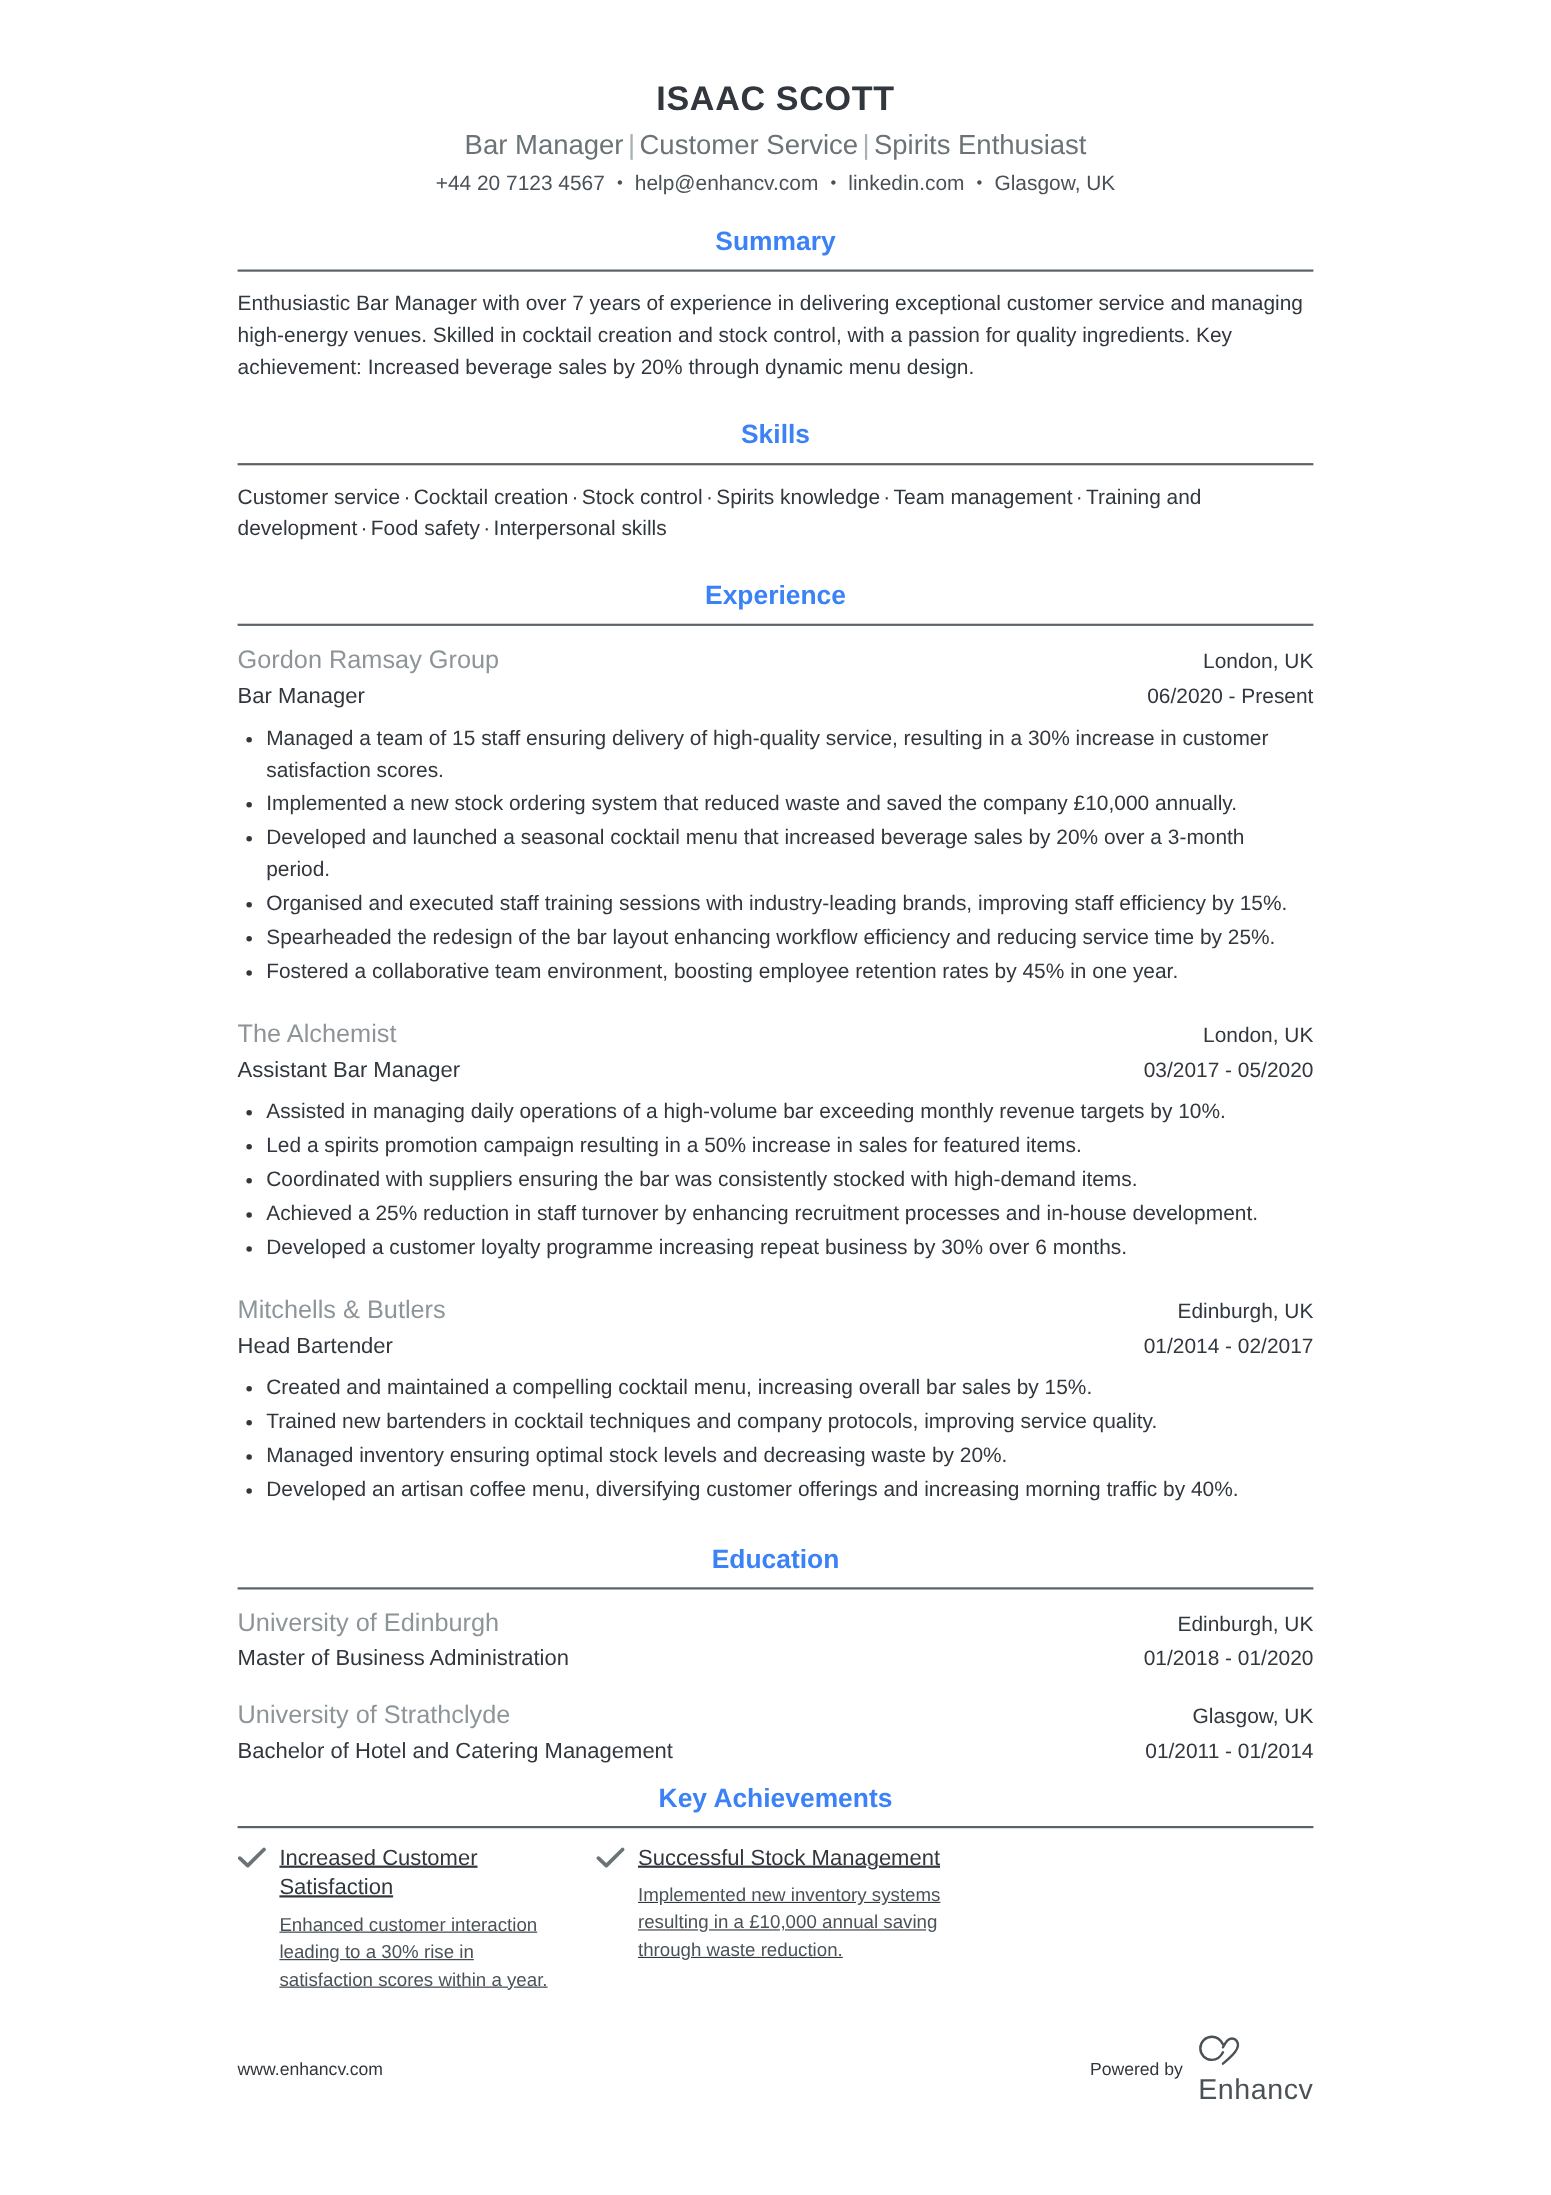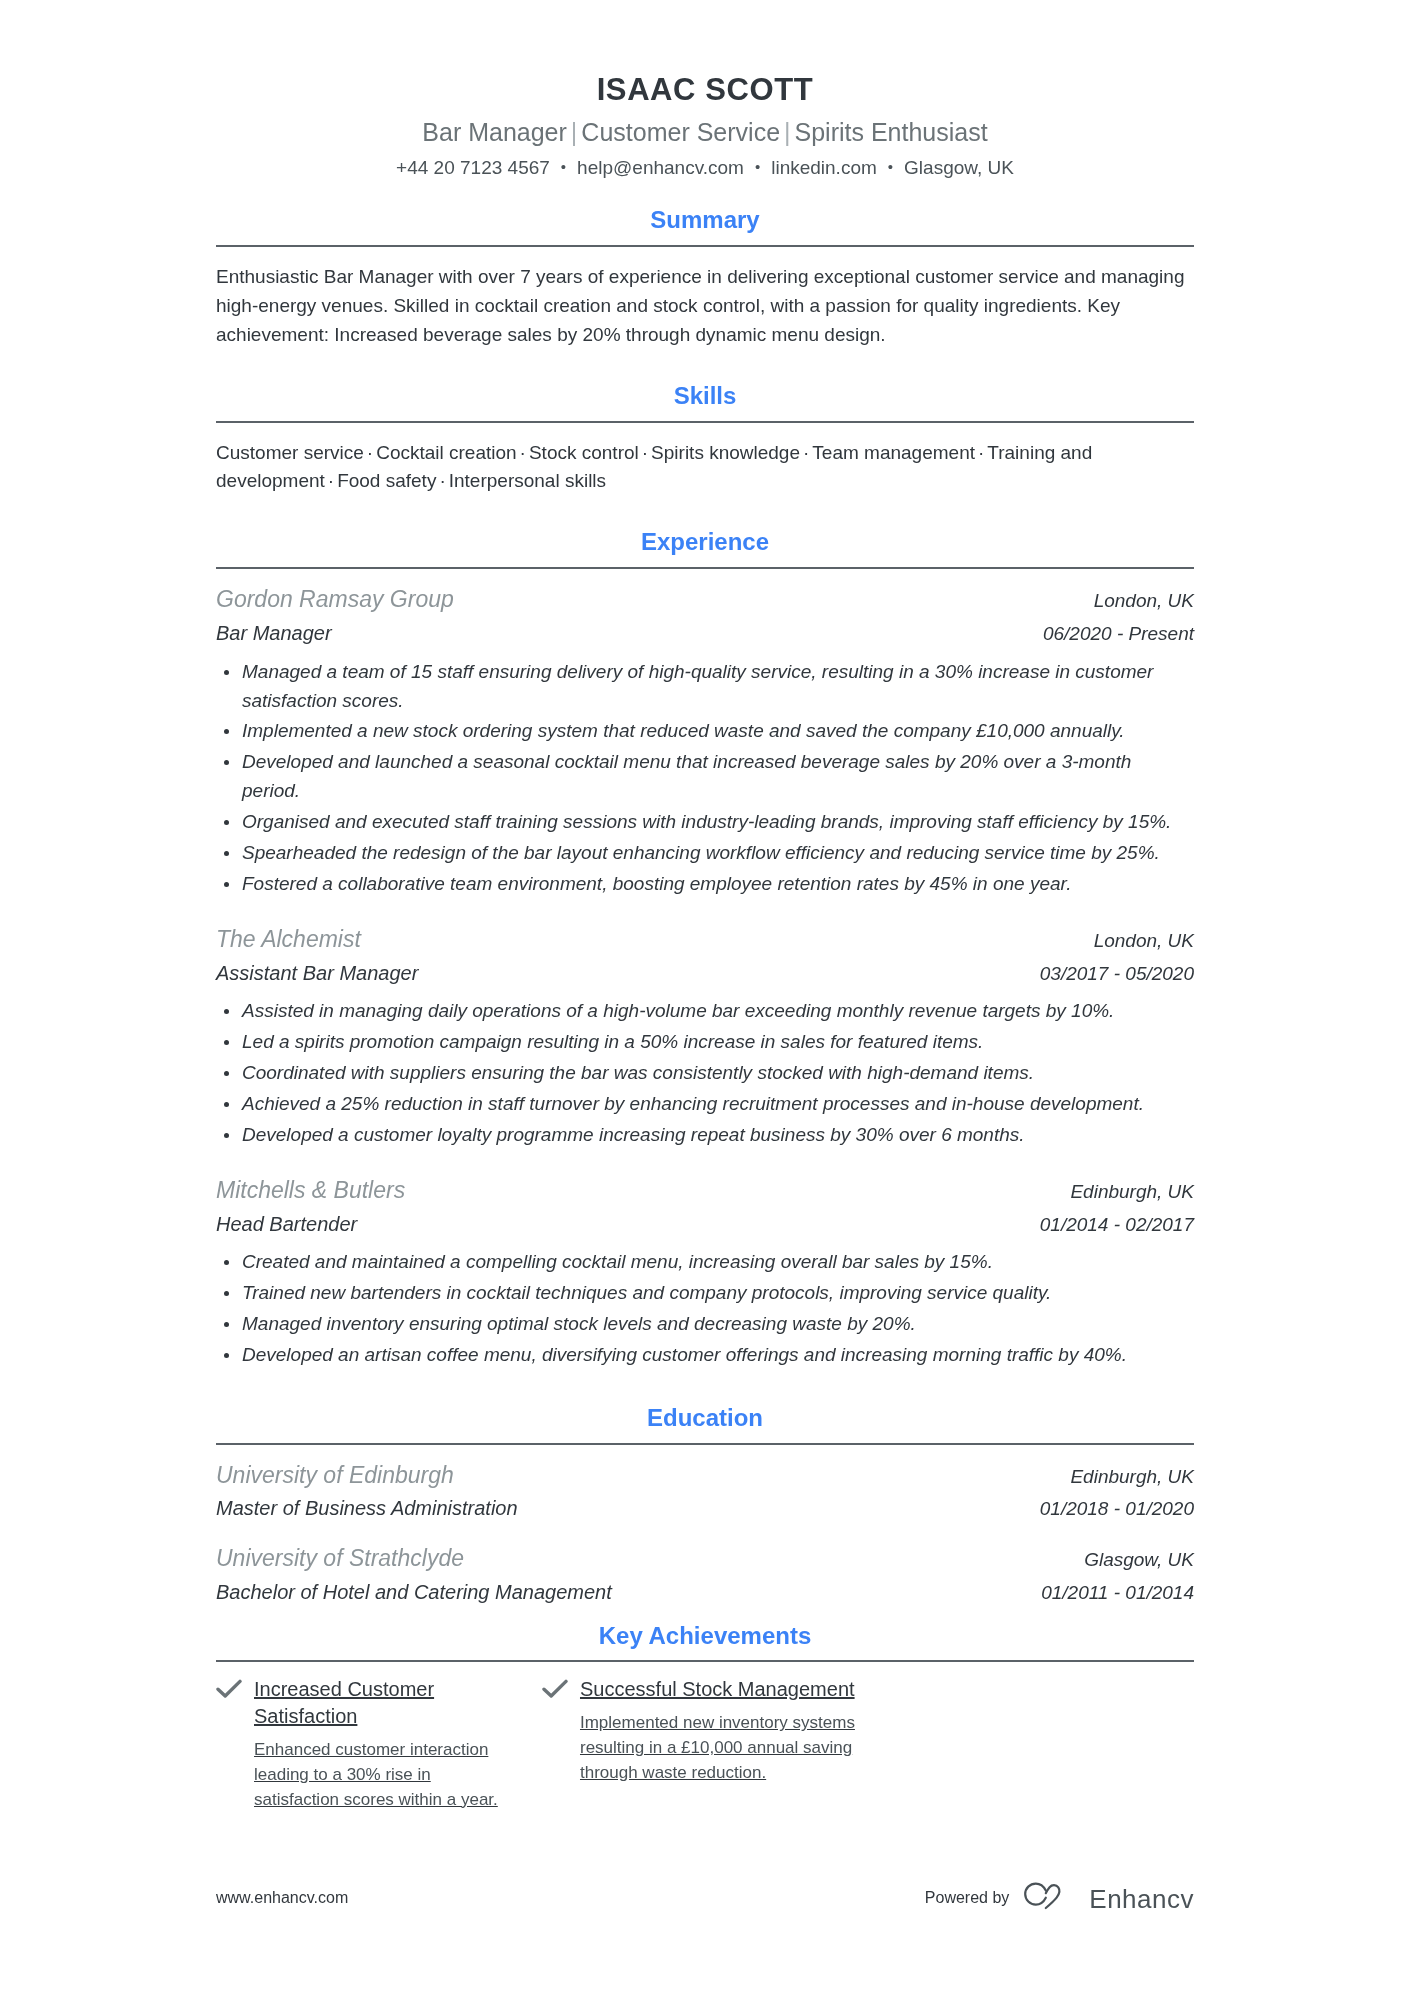--- a/index.html
+++ b/index.html
@@ -92,21 +92,21 @@
 
   
   .skills {
     font-size: 19px;
     line-height: 1.52;
     color: #31373d;
   }
   .skills .sep { padding: 0 3px; color: #31373d; }
 
   
-  .entry { margin-bottom: 26px; font-style: italic; }
+  .entry { margin-bottom: 26px; }
   .entry:last-child { margin-bottom: 0; }
   .entry-row {
     display: flex;
     justify-content: space-between;
     align-items: baseline;
   }
   .entry-org {
     font-size: 23px;
     color: #8d9599;
     font-weight: normal;
@@ -217,22 +217,23 @@
     display: flex;
     align-items: center;
     gap: 14px;
   }
   .powered {
     font-size: 16px;
     color: #31373d;
   }
   .brand {
     display: flex;
-    align-items: flex-end;
-    gap: 20px;
+    align-items: flex-start;
+    gap: 0;
+    flex-direction: column;
   }
   .brand-word {
     font-size: 26px;
     color: #4a5257;
     letter-spacing: 0.5px;
   }
 </style>
 </head>
 <body>
 

